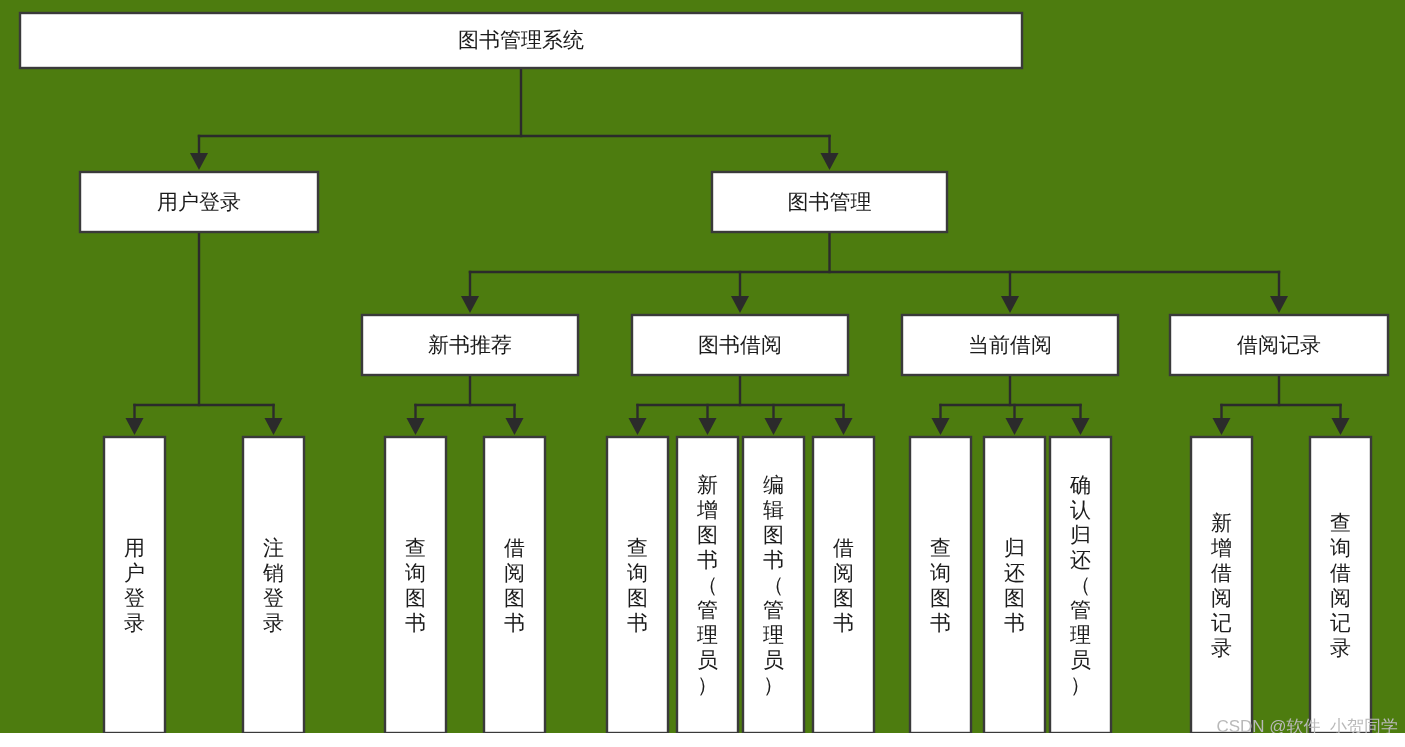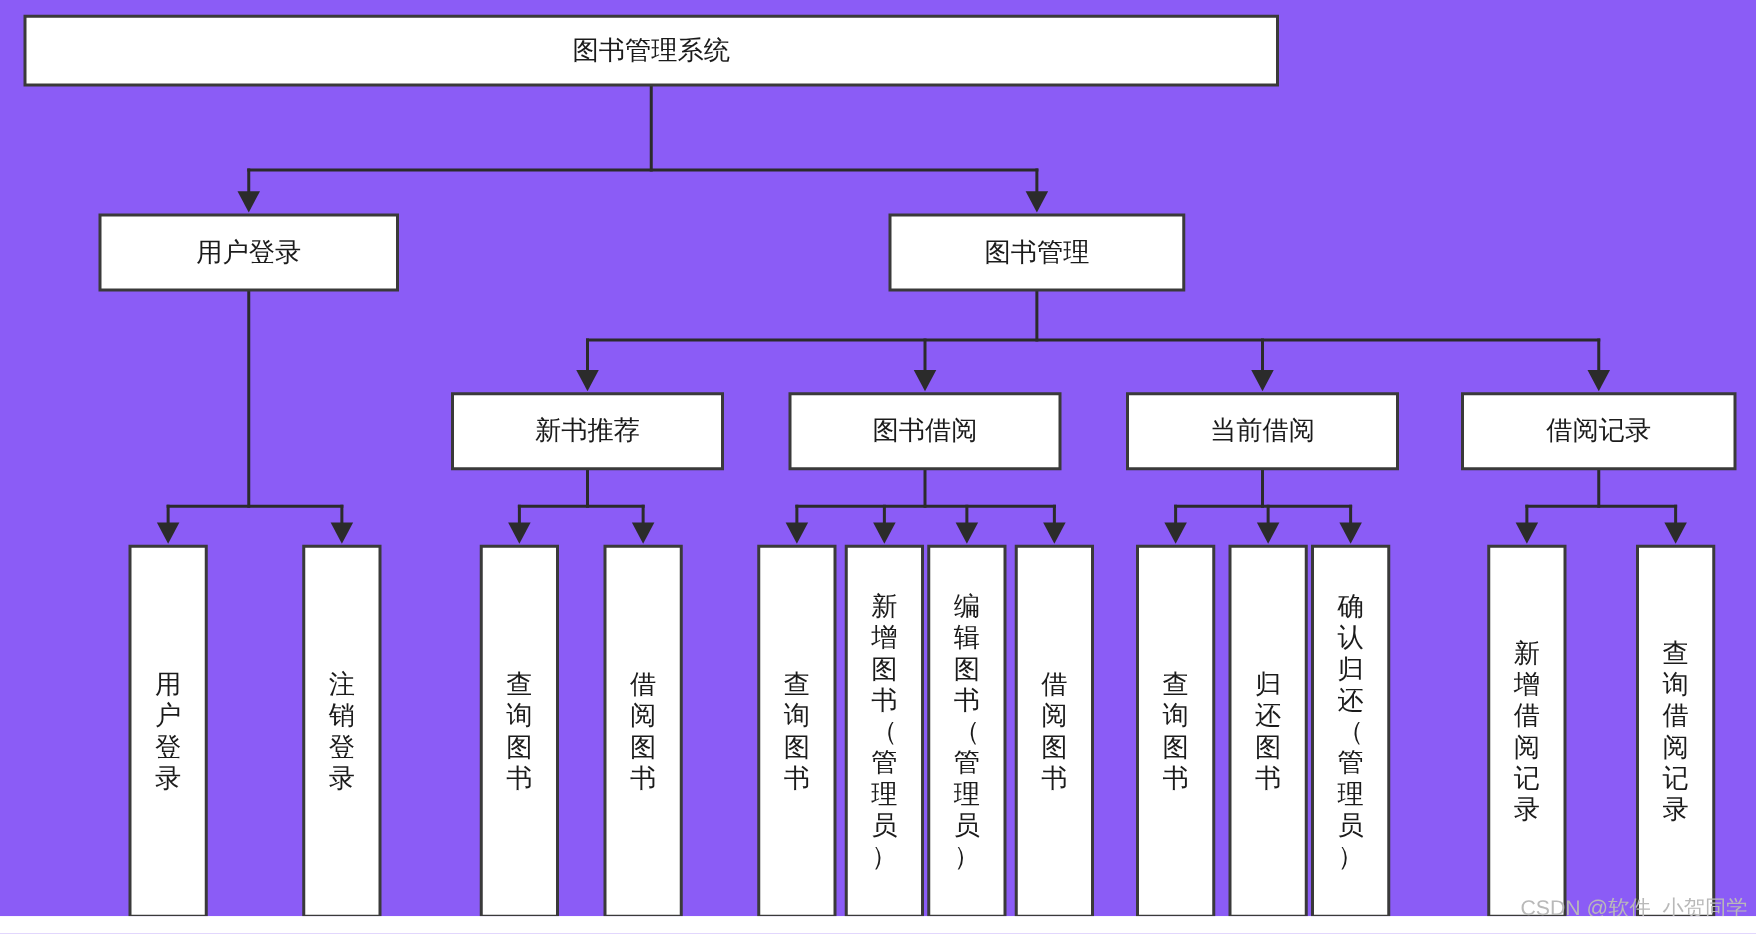--- a/index.html
+++ b/index.html
@@ -8,21 +8,21 @@
     padding: 0;
     background: #ffffff;
   }
   body {
     font-family: "Liberation Sans", "DejaVu Sans", sans-serif;
   }
   #diagram-root {
     position: relative;
     width: 1405px;
     height: 733px;
-    background: #8b5cf6;
+    background: #4d7c0f;
     overflow: hidden;
   }
   svg#flow-svg {
     position: absolute;
     left: 0;
     top: 0;
     width: 1405px;
     height: 747px;
     display: block;
   }

